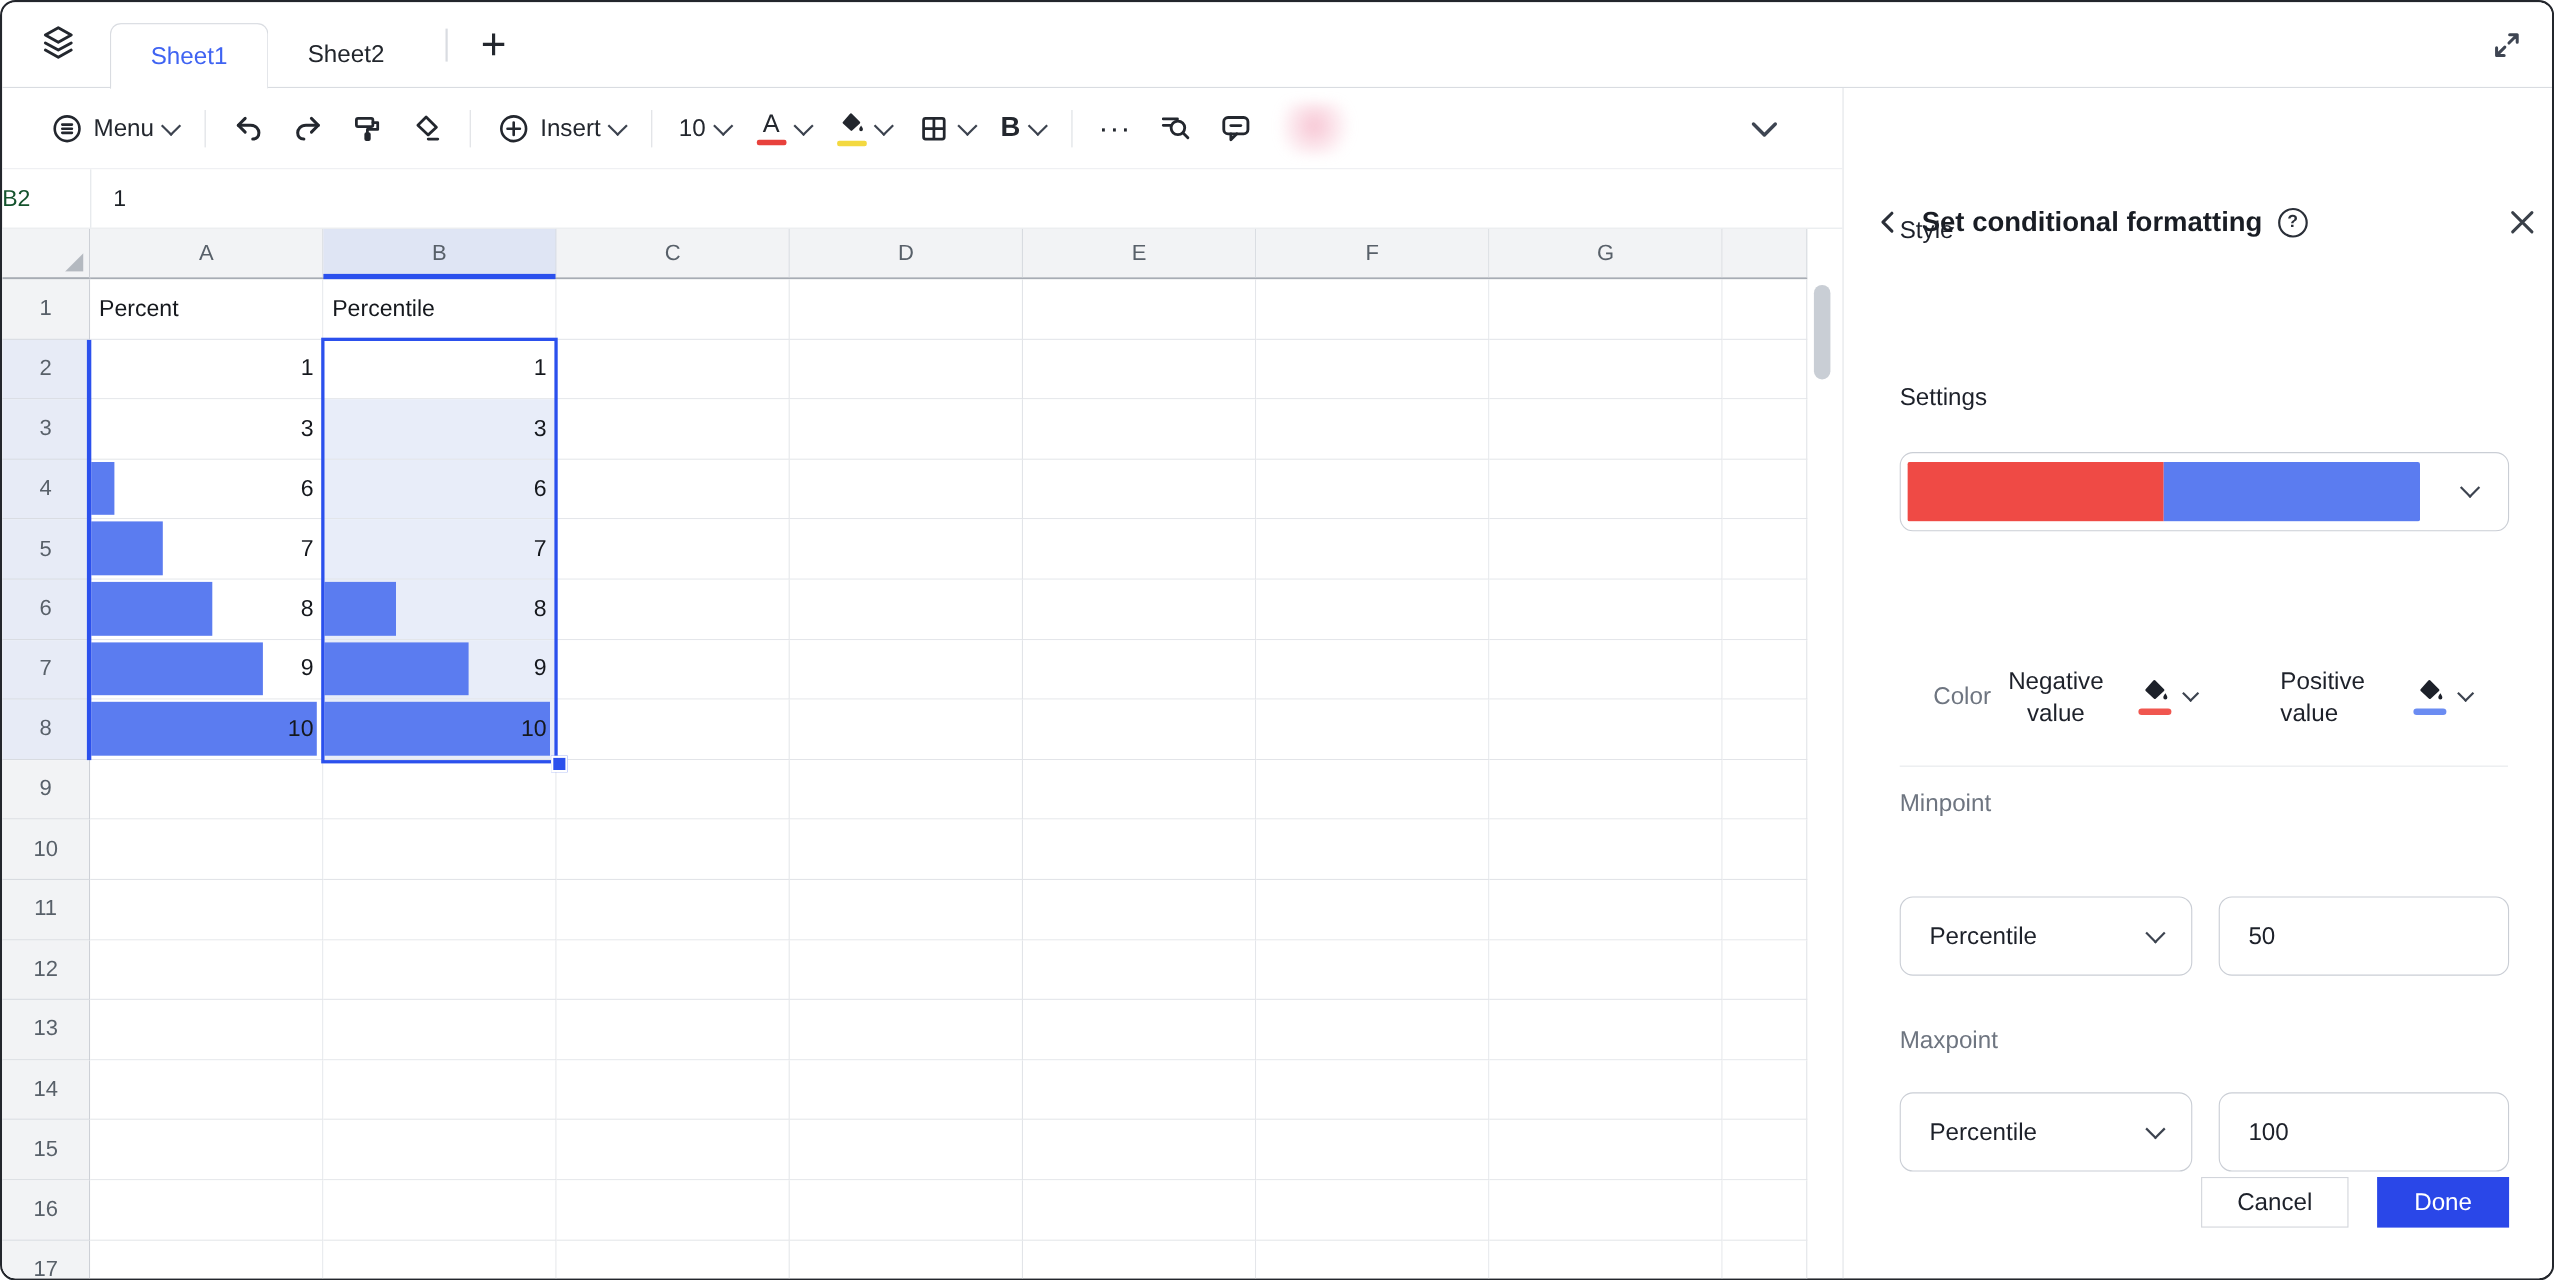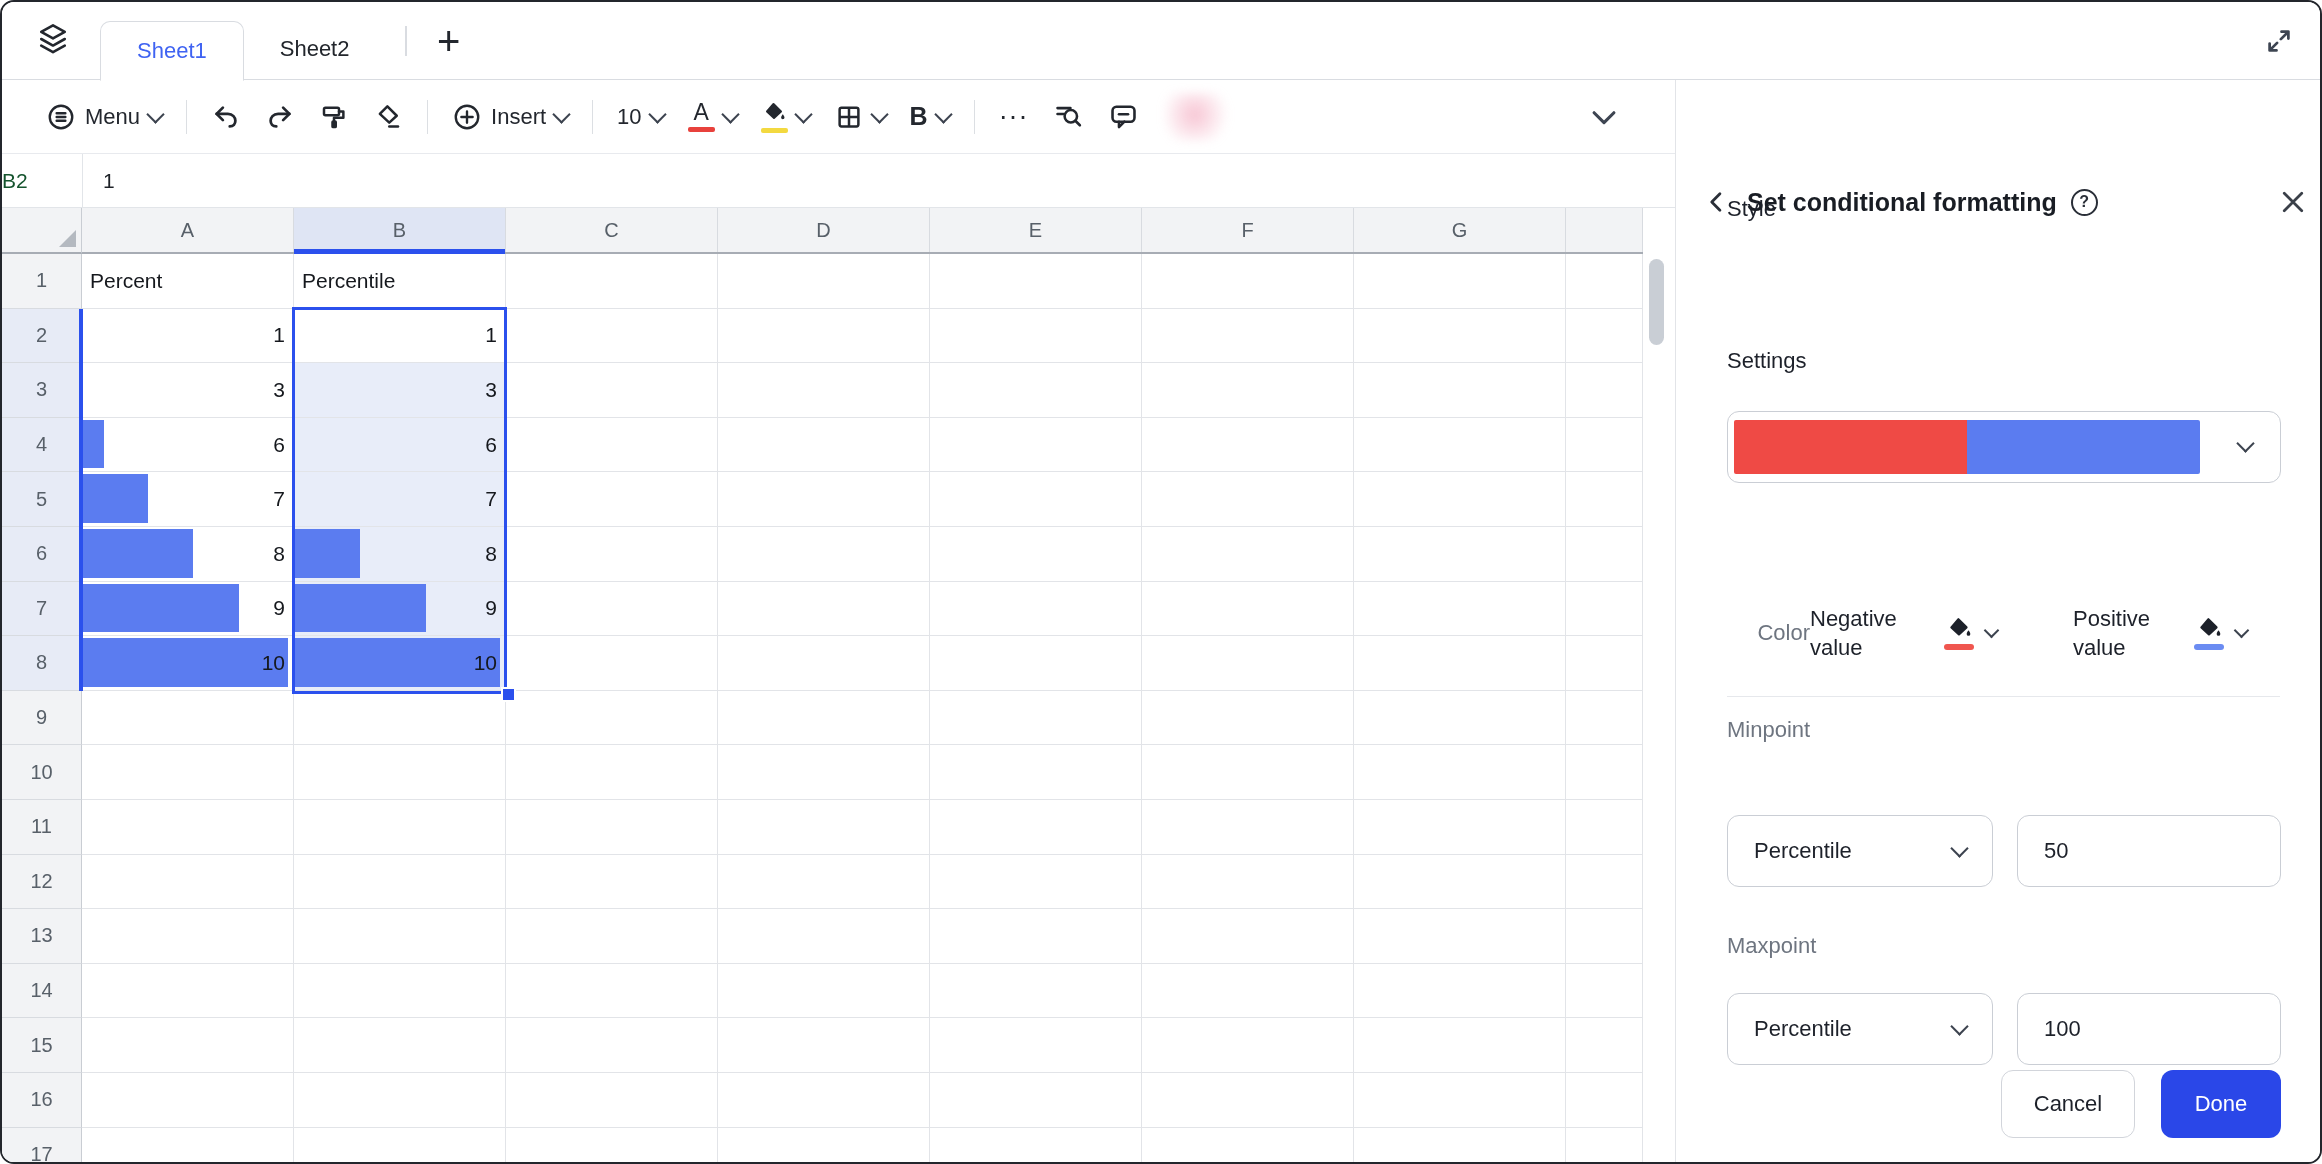--- a/index.html
+++ b/index.html
@@ -70,21 +70,21 @@
   .preview .chev{position:absolute;right:28px;top:30px;}
   .prow{position:absolute;left:51px;display:flex;align-items:center;}
   .radio{width:30px;height:30px;border-radius:50%;border:2.5px solid #9ba2ad;background:#fff;box-sizing:border-box;flex:none;}
   .radio.sel{border:0;position:relative;}
   .radio.sel::after{content:"";position:absolute;left:50%;top:50%;width:11px;height:11px;border-radius:50%;background:#fff;transform:translate(-50%,-50%);}
   .vlabel{font-size:22px;line-height:29px;color:#1d212a;}
   .bucketstack{display:flex;flex-direction:column;align-items:center;width:34px;flex:none;}
   .bucketstack .cbar{width:30px;height:6px;border-radius:3px;margin-top:2px;}
   .pdiv{position:absolute;left:51px;right:44px;height:1px;background:#e6e8ec;}
   .pinput{position:absolute;height:72px;border:1.5px solid #caced5;border-radius:12px;padding:0 26px;font-size:22px;color:#1d212a;box-sizing:border-box;font-family:inherit;outline:none;background:#fff;}
-  .pbtn{position:absolute;height:68px;border-radius:12px;font-size:22px;display:flex;align-items:center;justify-content:center;box-sizing:border-box;border:0;font-family:inherit;top:990px;}
+  .pbtn{position:absolute;height:46px;border-radius:0;font-size:22px;display:flex;align-items:center;justify-content:center;box-sizing:border-box;border:0;font-family:inherit;top:990px;}
   .pbtn.cancel{border:1.5px solid #d2d5db;background:#fff;color:#1d212a;width:134px;left:325px;}
   .pbtn.done{width:120px;left:485px;color:#fff;}
   .pclose{margin-left:auto;}
 </style>
 </head>
 <body>
 
 <div class="window">
 
   <div class="tabbar">
@@ -516,21 +516,21 @@
       <div class="pv">
         <div class="pvseg" id="pvneg" style="width: 50%; background: rgb(239, 74, 69);"></div>
         <div class="pvseg pv-pos" id="pvpos" style="background: rgb(91, 124, 240);"></div>
       </div>
       <span class="chev"></span>
     </div>
 
 
     <div class="prow" style="top:512px;height:82px;">
       <span class="gray" style="font-size:22px;width:83px;text-align:right;">Color</span>
-      <span class="vlabel" style="width:118px;">Negative value</span>
+      <span class="vlabel" style="width:118px;text-align:center;">Negative value</span>
       <span class="bucketstack" style="margin-left:14px;">
         <svg width="27" height="26" viewBox="0 0 24 24" fill="none" stroke="#1d212a" stroke-width="2" stroke-linejoin="round">
             <path d="M11 3 L18.5 10.5 L11.5 17 L4.5 10.5 Z" fill="#1d212a"></path>
             <path d="M20.3 13.2 c0 0 1.7 2.2 1.7 3.4 a1.7 1.7 0 0 1 -3.4 0 c0 -1.2 1.7 -3.4 1.7 -3.4 z" fill="#1d212a" stroke="none"></path>
           </svg>
         <span class="cbar" id="negbar" style="background: rgb(240, 86, 79);"></span>
       </span>
       <span class="chev sm" style="margin-left:10px;"></span>
       <span class="vlabel" style="width:105px;margin-left:76px;">Positive value</span>
       <span class="bucketstack" style="margin-left:14px;">

